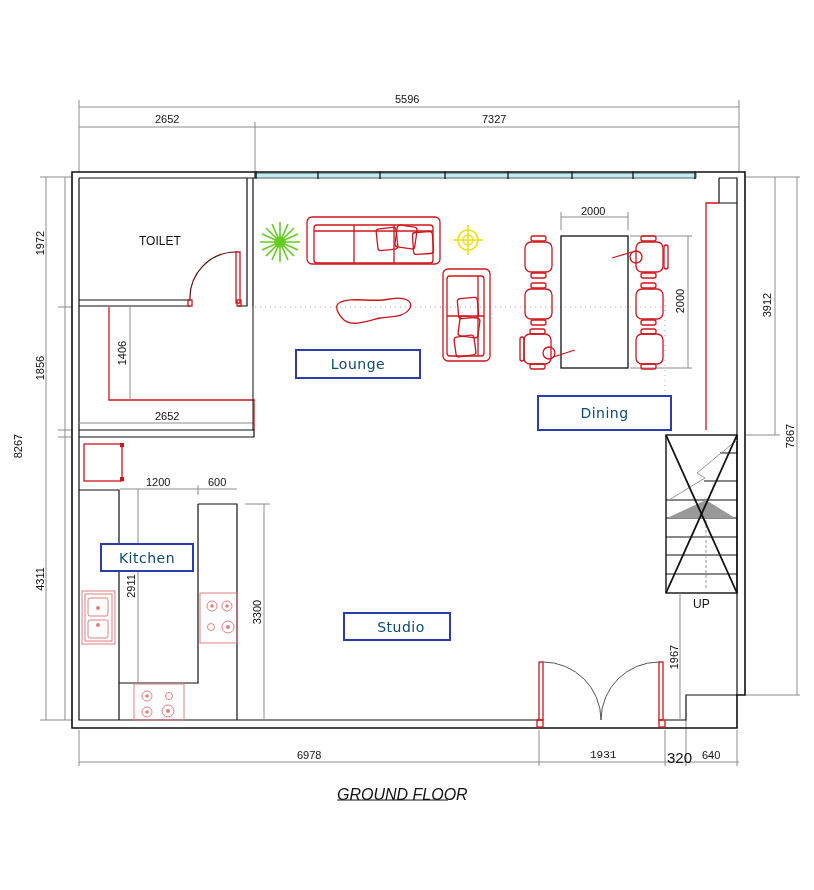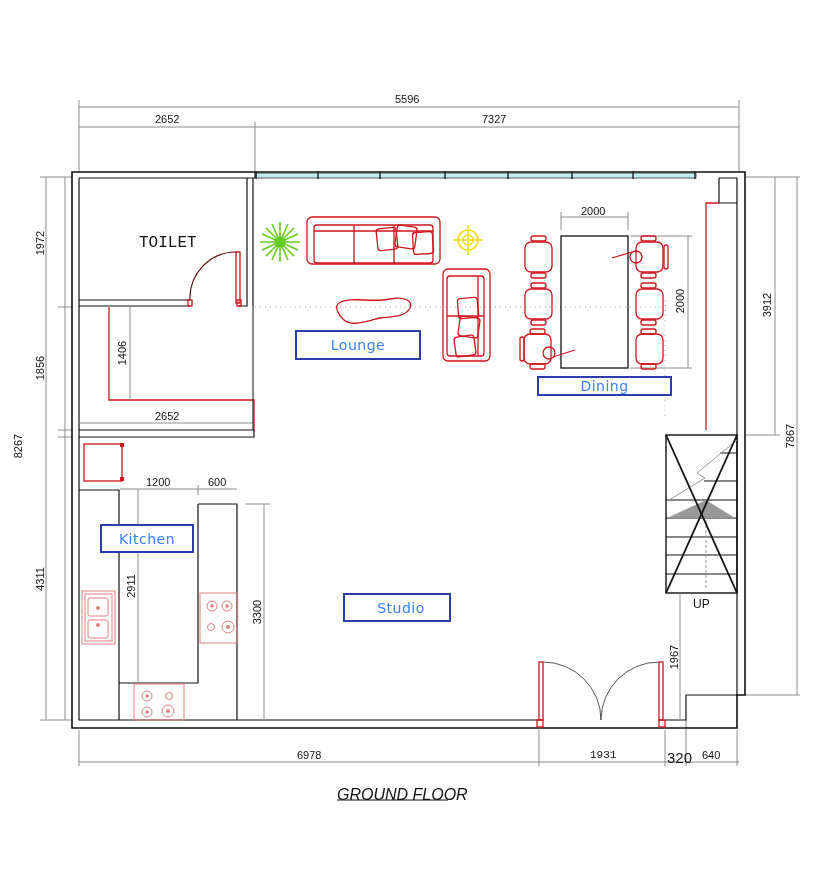--- a/index.html
+++ b/index.html
@@ -3,21 +3,21 @@
 <meta charset="utf-8">
 <style>
   html,body{margin:0;padding:0;background:#fff;}
   body{width:814px;height:890px;position:relative;overflow:hidden;font-family:"Liberation Sans",sans-serif;}
   svg{position:absolute;left:0;top:0;}
   .dim{fill:none;stroke:#8c8c8c;stroke-width:1;}
   .wall{fill:none;stroke:#111;stroke-width:1.6;}
   .wallthin{fill:none;stroke:#111;stroke-width:1.2;}
   .red{fill:none;stroke:#d0141b;stroke-width:1.3;}
   .pink{fill:none;stroke:#e08080;stroke-width:1;}
-  .label-box{position:absolute;border:2px solid #2a3db0;background:#fff;display:flex;align-items:center;justify-content:center;font-family:"DejaVu Sans",sans-serif;font-size:14px;color:#3b82f6;box-sizing:border-box;letter-spacing:0.5px;}
+  .label-box{position:absolute;border:2px solid #2a3db0;background:#fff;display:flex;align-items:center;justify-content:center;font-family:"DejaVu Sans",sans-serif;font-size:14px;color:#0c4a6e;box-sizing:border-box;letter-spacing:0.5px;margin-top:19px;}
   .txt{position:absolute;font-family:"Liberation Sans",sans-serif;color:#111;}
   .vtxt{position:absolute;font-family:"Liberation Sans",sans-serif;font-size:11px;color:#111;transform:rotate(-90deg);transform-origin:center center;white-space:nowrap;}
 </style>
 </head>
 <body>
 
 <svg width="814" height="890" viewBox="0 0 814 890">
 
   <g>
     <line class="dim" x1="79" y1="107" x2="739" y2="107"></line>
@@ -274,21 +274,21 @@
 <div class="vtxt" style="left:0px;top:440px;width:36px;text-align:center;">8267</div>
 <div class="vtxt" style="left:22px;top:573px;width:36px;text-align:center;">4311</div>
 <div class="vtxt" style="left:104px;top:347px;width:36px;text-align:center;">1406</div>
 <div class="vtxt" style="left:113px;top:580px;width:36px;text-align:center;">2911</div>
 <div class="vtxt" style="left:239px;top:606px;width:36px;text-align:center;">3300</div>
 <div class="vtxt" style="left:662px;top:295px;width:36px;text-align:center;">2000</div>
 <div class="vtxt" style="left:749px;top:299px;width:36px;text-align:center;">3912</div>
 <div class="vtxt" style="left:772px;top:430px;width:36px;text-align:center;">7867</div>
 <div class="vtxt" style="left:656px;top:651px;width:36px;text-align:center;">1967</div>
 
-<div class="txt" style="left:139px;top:234px;font-size:16px;font-family:Liberation Mono, monospace;">TOILET</div>
+<div class="txt" style="left:139px;top:234px;font-size:12px;">TOILET</div>
 <div class="txt" style="left:693px;top:597px;font-size:12px;">UP</div>
 
 <div class="label-box" style="left:295px;top:330px;width:126px;height:30px;">Lounge</div>
-<div class="label-box" style="left:537px;top:376px;width:135px;height:20px;">Dining</div>
+<div class="label-box" style="left:537px;top:376px;width:135px;height:36px;">Dining</div>
 <div class="label-box" style="left:100px;top:524px;width:94px;height:29px;">Kitchen</div>
 <div class="label-box" style="left:343px;top:593px;width:108px;height:29px;padding-left:8px;">Studio</div>
 
 <div class="txt" style="left:337px;top:786px;font-size:16px;font-style:italic;">GROUND FLOOR</div>
 
 </body></html>

